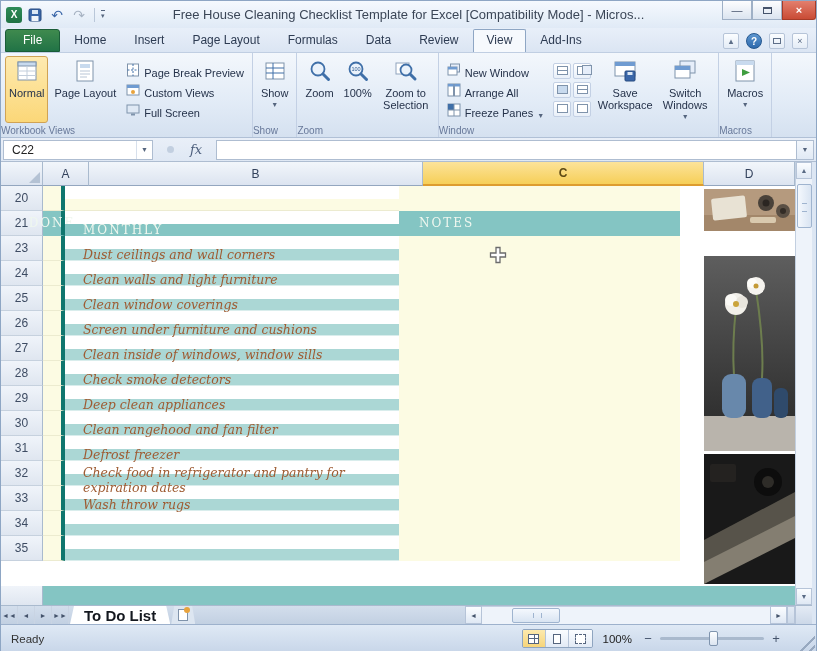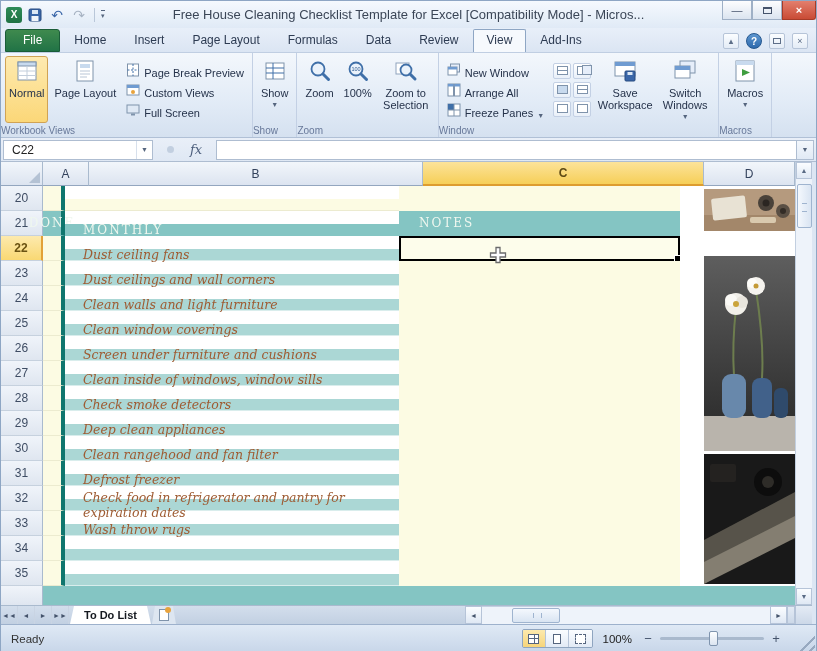--- a/index.html
+++ b/index.html
@@ -127,21 +127,21 @@
   .vs-thumb { position:absolute; top:22px; left:1px; width:15px; height:44px; border:1px solid #9fb4cf;
     border-radius:2px; background:linear-gradient(90deg,#f4f8fd,#d9e4f2); }
   .vs-thumb::after { content:''; position:absolute; left:4px; right:4px; top:18px; height:7px;
     border-top:1px solid #9fb4cf; border-bottom:1px solid #9fb4cf; }
 
   
   .tabsrow { position:absolute; top:604px; left:0; width:811px; height:19px;
     background:linear-gradient(#d3deec,#c2d0e2); display:flex; align-items:stretch; border-top:1px solid #a9bace; }
   .nav-btn { width:17px; display:flex; align-items:center; justify-content:center; font-size:7px; color:#44536b;
     border-right:1px solid #c9d4e3; }
-  .sheet-tab { background:#ffffff; padding:0 14px; display:flex; align-items:center; font-size:11px; font-weight:bold;
+  .sheet-tab { background:#ffffff; padding:0 14px; display:flex; align-items:center; font-size:15px; font-weight:bold;
     color:#14181f; clip-path:polygon(4px 0, calc(100% - 4px) 0, 100% 100%, 0 100%); margin:0 1px; }
   .ins-tab { width:24px; display:flex; align-items:center; justify-content:center;
     background:#dde6f1; clip-path:polygon(3px 0, calc(100% - 3px) 0, 100% 100%, 0 100%); }
   .ins-sheet { width:10px; height:12px; background:#fff; border:1px solid #7f93ab; position:relative; }
   .ins-sheet::after { content:''; position:absolute; right:-3px; top:-3px; width:6px; height:6px; border-radius:3px;
     background:#e8a33d; }
   .ts-spacer { flex:1; }
   .hs-btn { width:17px; display:flex; align-items:center; justify-content:center; font-size:7px; color:#44536b;
     background:linear-gradient(#fbfdff,#dfe8f4); border:1px solid #b6c4d8; }
   .hs-track { width:288px; position:relative; background:#eef3fa; border-top:1px solid #c2cfe0; }
@@ -475,27 +475,20 @@
           <div class="cell colA"></div>
           <div class="cell colB"></div>
           <div class="cell colC"></div>
           <div class="cell colD"></div>
         </div>
         <div class="grid-row header-row">
           <div class="row-hdr">21</div>
           <div class="cell colA">DONE</div>
           <div class="cell colB">MONTHLY</div>
           <div class="cell colC">NOTES</div>
-          <div class="cell colD"></div>
-        </div>
-        <div class="grid-row current-row">
-          <div class="row-hdr">22</div>
-          <div class="cell colA"></div>
-          <div class="cell colB">Dust ceiling fans</div>
-          <div class="cell colC sel"></div>
           <div class="cell colD"></div>
         </div>
         <div class="grid-row">
           <div class="row-hdr">23</div>
           <div class="cell colA"></div>
           <div class="cell colB">Dust ceilings and wall corners</div>
           <div class="cell colC"></div>
           <div class="cell colD"></div>
         </div>
         <div class="grid-row">

